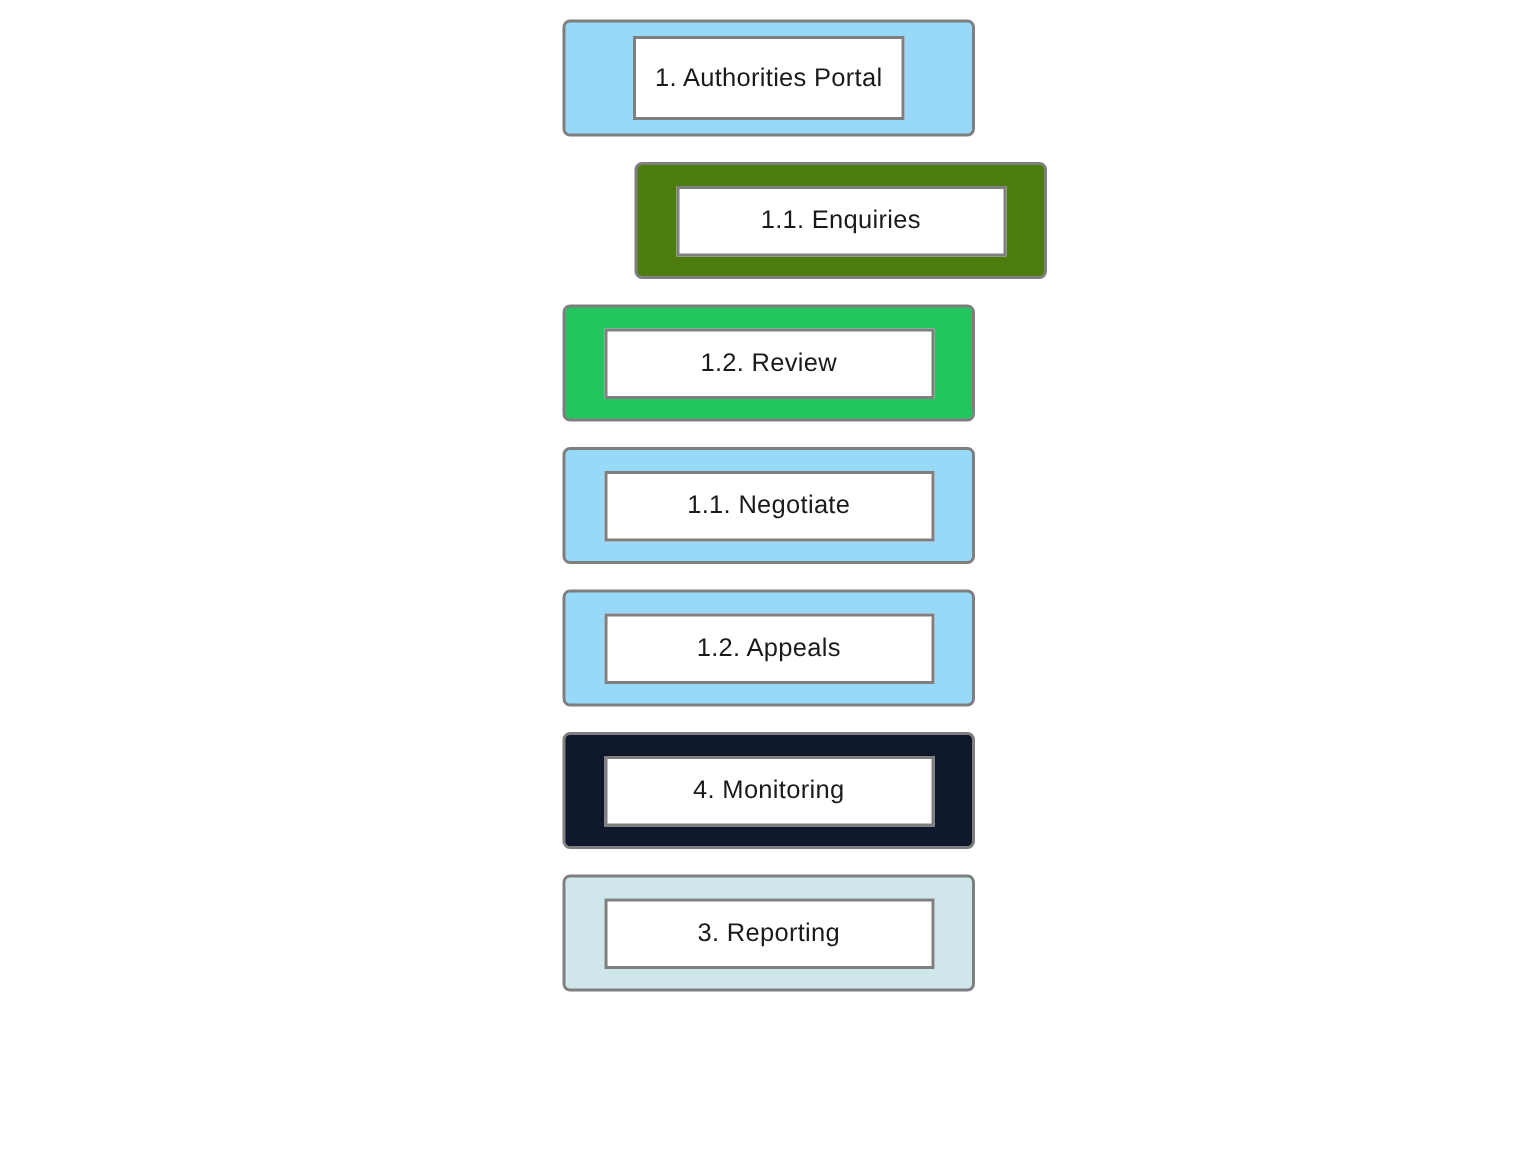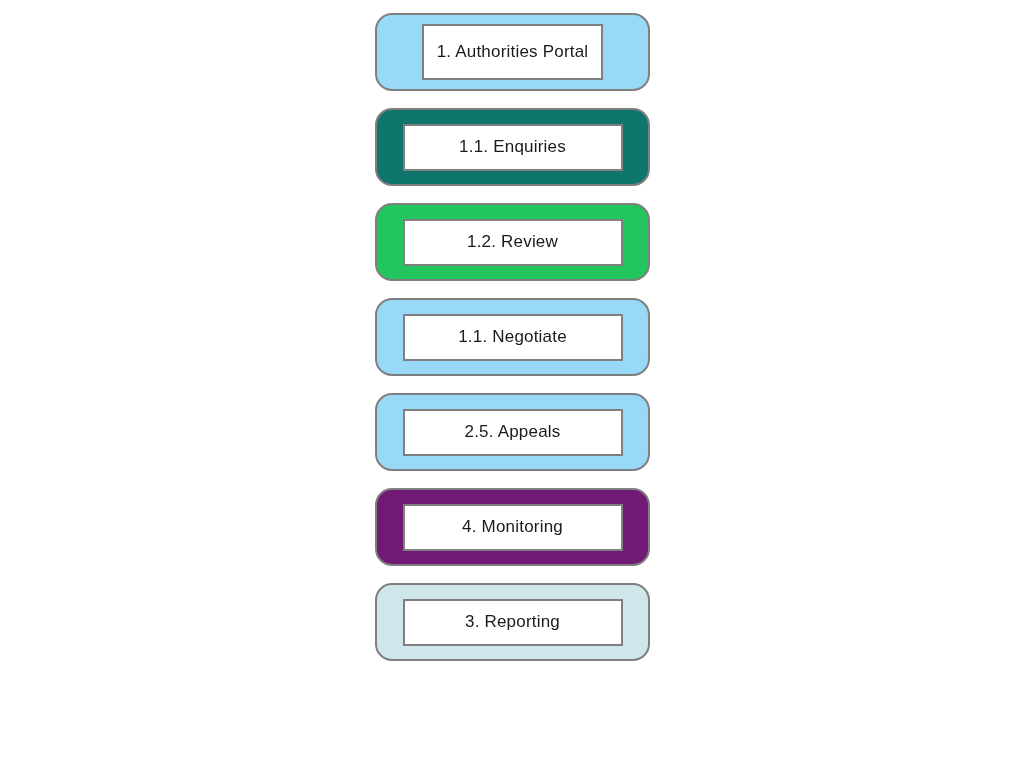--- a/index.html
+++ b/index.html
@@ -29,21 +29,21 @@
     width: 275px;
     display: flex;
     flex-direction: column;
     gap: 17px;
   }
   .step {
     box-sizing: border-box;
     width: 275px;
     height: 78px;
     border: 2px solid #7f7f7f;
-    border-radius: 17px;
+    border-radius: 5px;
     display: flex;
     align-items: center;
     justify-content: center;
     background: #99d9f8; 
   }
   .step-inner {
     box-sizing: border-box;
     width: 220px;
     height: 47px;
     background: #ffffff;
@@ -68,46 +68,46 @@
 
 <div class="canvas">
   <div class="flow-column">
 
     <div class="step lead" style="background-color: rgb(153, 217, 248);">
       <div class="step-inner">
         <span class="step-label">1. Authorities Portal</span>
       </div>
     </div>
 
-    <div class="step" style="background-color: #0f766e;">
+    <div class="step" style="background-color: #4d7c0f; margin-left: 48px;">
       <div class="step-inner">
         <span class="step-label">1.1. Enquiries</span>
       </div>
     </div>
 
     <div class="step" style="background-color: #22c55e;">
       <div class="step-inner">
         <span class="step-label">1.2. Review</span>
       </div>
     </div>
 
     <div class="step" style="background-color: rgb(153, 217, 248);">
       <div class="step-inner">
         <span class="step-label">1.1. Negotiate</span>
       </div>
     </div>
 
 
     <div class="step" style="background-color: rgb(153, 217, 248);">
       <div class="step-inner">
-        <span class="step-label">2.5. Appeals</span>
+        <span class="step-label">1.2. Appeals</span>
       </div>
     </div>
 
-    <div class="step" style="background-color: #701a75;">
+    <div class="step" style="background-color: #0f172a;">
       <div class="step-inner">
         <span class="step-label">4. Monitoring</span>
       </div>
     </div>
 
     <div class="step" style="background-color: rgb(207, 231, 234);">
       <div class="step-inner">
         <span class="step-label">3. Reporting</span>
       </div>
     </div>

